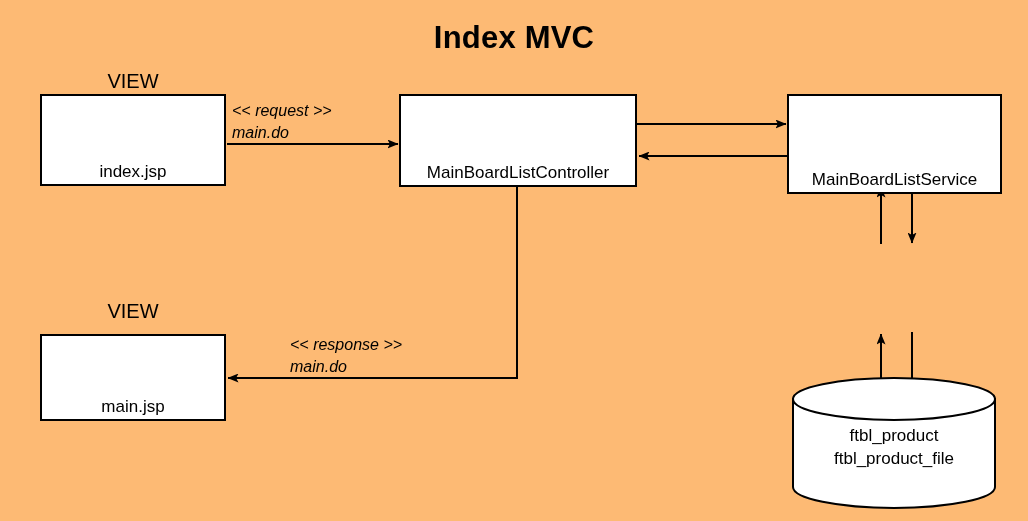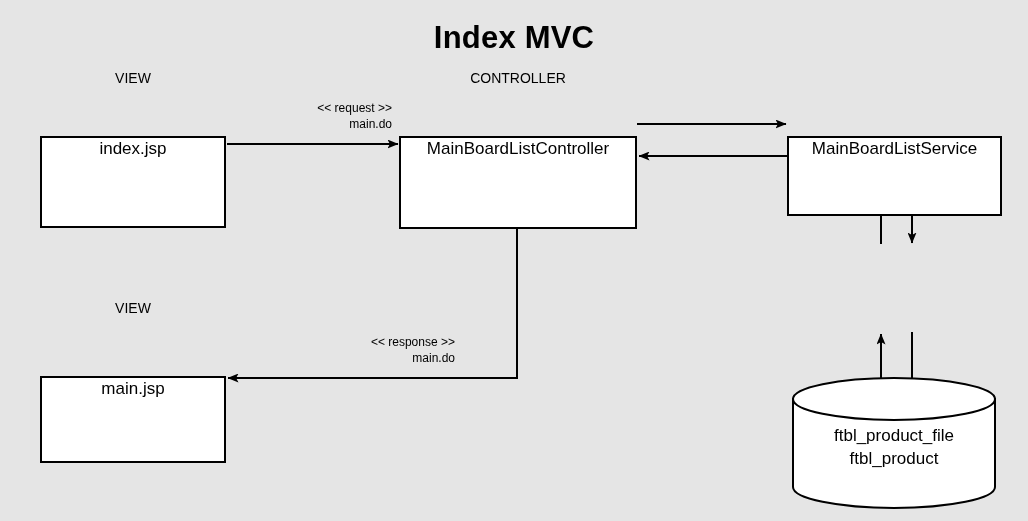--- a/index.html
+++ b/index.html
@@ -9,65 +9,65 @@
     background: #ffffff;
   }
   body {
     font-family: "Liberation Sans", sans-serif;
     color: #000000;
   }
   #canvas {
     position: relative;
     width: 1028px;
     height: 521px;
-    background: #e5e5e5;
+    background: #fdba74;
     overflow: hidden;
   }
   .diagram-title {
     position: absolute;
     left: 0;
     top: 20px;
     width: 1028px;
     text-align: center;
     font-size: 31px;
     font-weight: bold;
     letter-spacing: 0.2px;
     color: #000000;
   }
   .layer-label {
     position: absolute;
     text-align: center;
-    font-size: 14px;
+    font-size: 20px;
     color: #000000;
     white-space: nowrap;
   }
   .node-box {
     position: absolute;
     box-sizing: border-box;
     border: 2px solid #000000;
     background: #ffffff;
     display: flex;
-    align-items: flex-start;
+    align-items: flex-end;
     justify-content: center;
-    margin-top: 42px;
   }
   .node-label {
     font-size: 17px;
     color: #000000;
     text-align: center;
     white-space: nowrap;
     line-height: 1.35;
   }
   .edge-label {
     position: absolute;
-    text-align: right;
-    font-size: 12px;
+    text-align: left;
+    font-size: 16px;
     color: #000000;
     white-space: nowrap;
     line-height: 1.35;
+    font-style: italic;
   }
   .edge-label span { display: block; }
   .svg-layer {
     position: absolute;
     left: 0;
     top: 0;
     width: 1028px;
     height: 521px;
   }
   .db-text {
@@ -81,21 +81,20 @@
   .db-text span { display: block; }
 </style>
 </head>
 <body>
 
 <div id="canvas">
 
   <div class="diagram-title">Index MVC</div>
 
   <div class="layer-label" style="left:40px; top:70px; width:186px;">VIEW</div>
-  <div class="layer-label" style="left:399px; top:70px; width:238px;">CONTROLLER</div>
   <div class="layer-label" style="left:40px; top:300px; width:186px;">VIEW</div>
 
   <svg class="svg-layer" viewBox="0 0 1028 521" xmlns="http://www.w3.org/2000/svg">
     <defs>
       <marker id="arrow" markerWidth="11" markerHeight="9" refX="10.5" refY="4.5" orient="auto" markerUnits="userSpaceOnUse">
         <path d="M0,0 L11,4.5 L0,9 L2.4,4.5 Z" fill="#000000"></path>
       </marker>
     </defs>
 
     <line x1="227" y1="144" x2="398" y2="144" stroke="#000000" stroke-width="2" marker-end="url(#arrow)"></line>
@@ -121,32 +120,32 @@
   </svg>
 
   <div class="node-box" style="left:40px; top:94px; width:186px; height:92px;">
     <span class="node-label">index.jsp</span>
   </div>
 
   <div class="node-box" style="left:399px; top:94px; width:238px; height:93px;">
     <span class="node-label">MainBoardListController</span>
   </div>
 
-  <div class="node-box" style="left:787px; top:94px; width:215px; height:80px;">
+  <div class="node-box" style="left:787px; top:94px; width:215px; height:100px;">
     <span class="node-label">MainBoardListService</span>
   </div>
 
 
   <div class="node-box" style="left:40px; top:334px; width:186px; height:87px;">
     <span class="node-label">main.jsp</span>
   </div>
 
   <div class="db-text" style="left:793px; top:425px; width:202px;">
+    <span>ftbl_product</span>
     <span>ftbl_product_file</span>
-    <span>ftbl_product</span>
   </div>
 
   <div class="edge-label" style="left:232px; top:100px; width:160px;">
     <span>&lt;&lt; request &gt;&gt;</span>
     <span>main.do</span>
   </div>
 
   <div class="edge-label" style="left:290px; top:334px; width:165px;">
     <span>&lt;&lt; response &gt;&gt;</span>
     <span>main.do</span>

